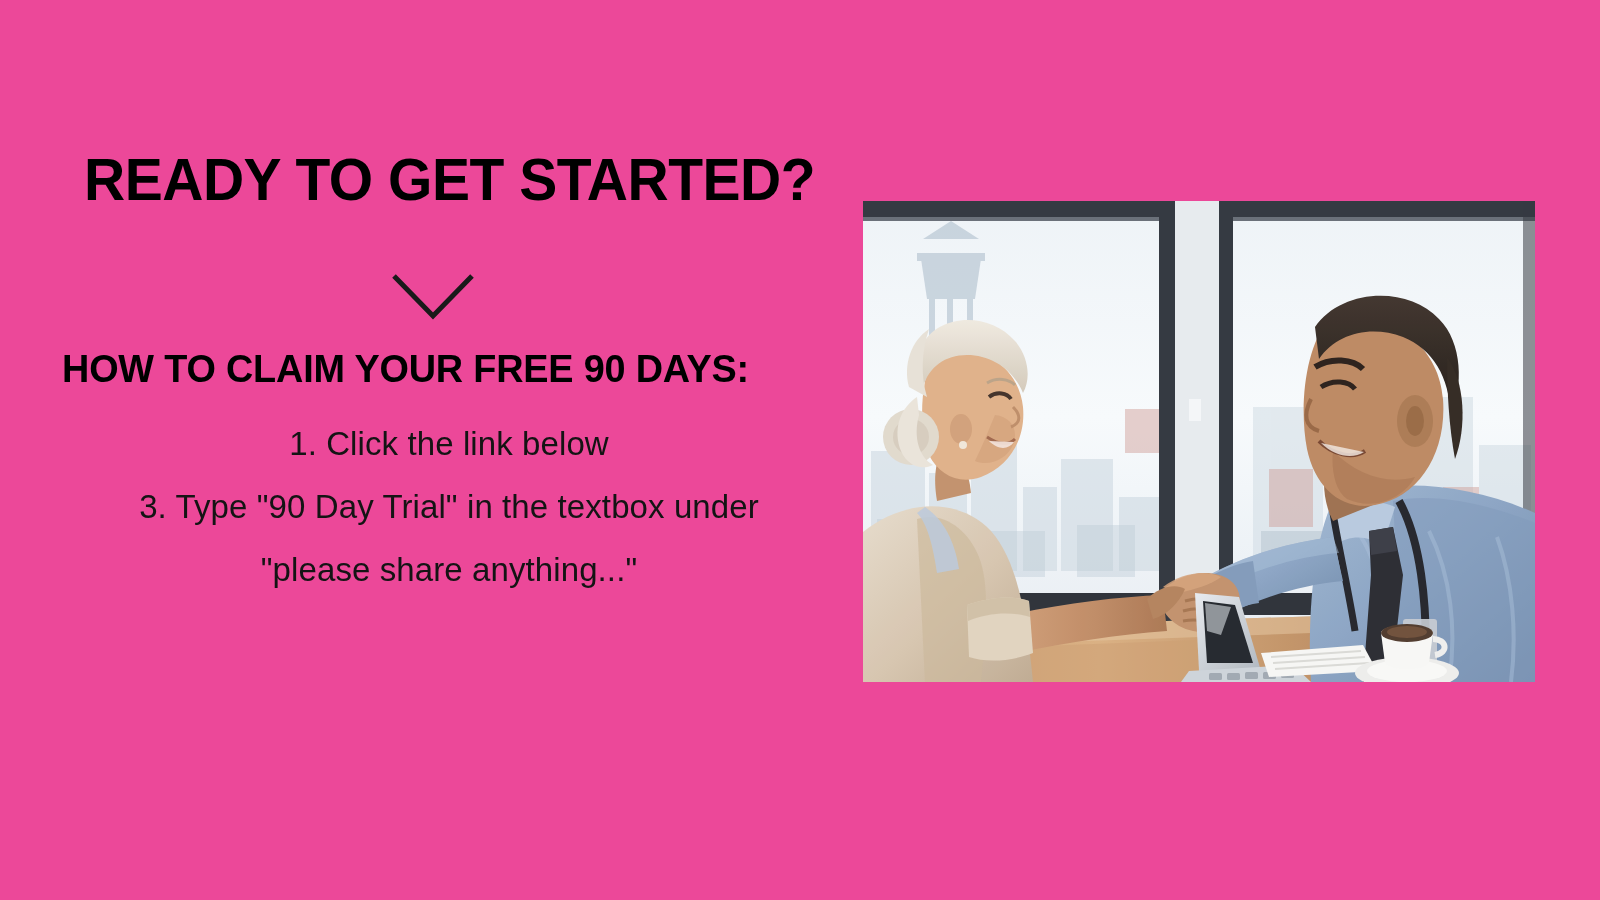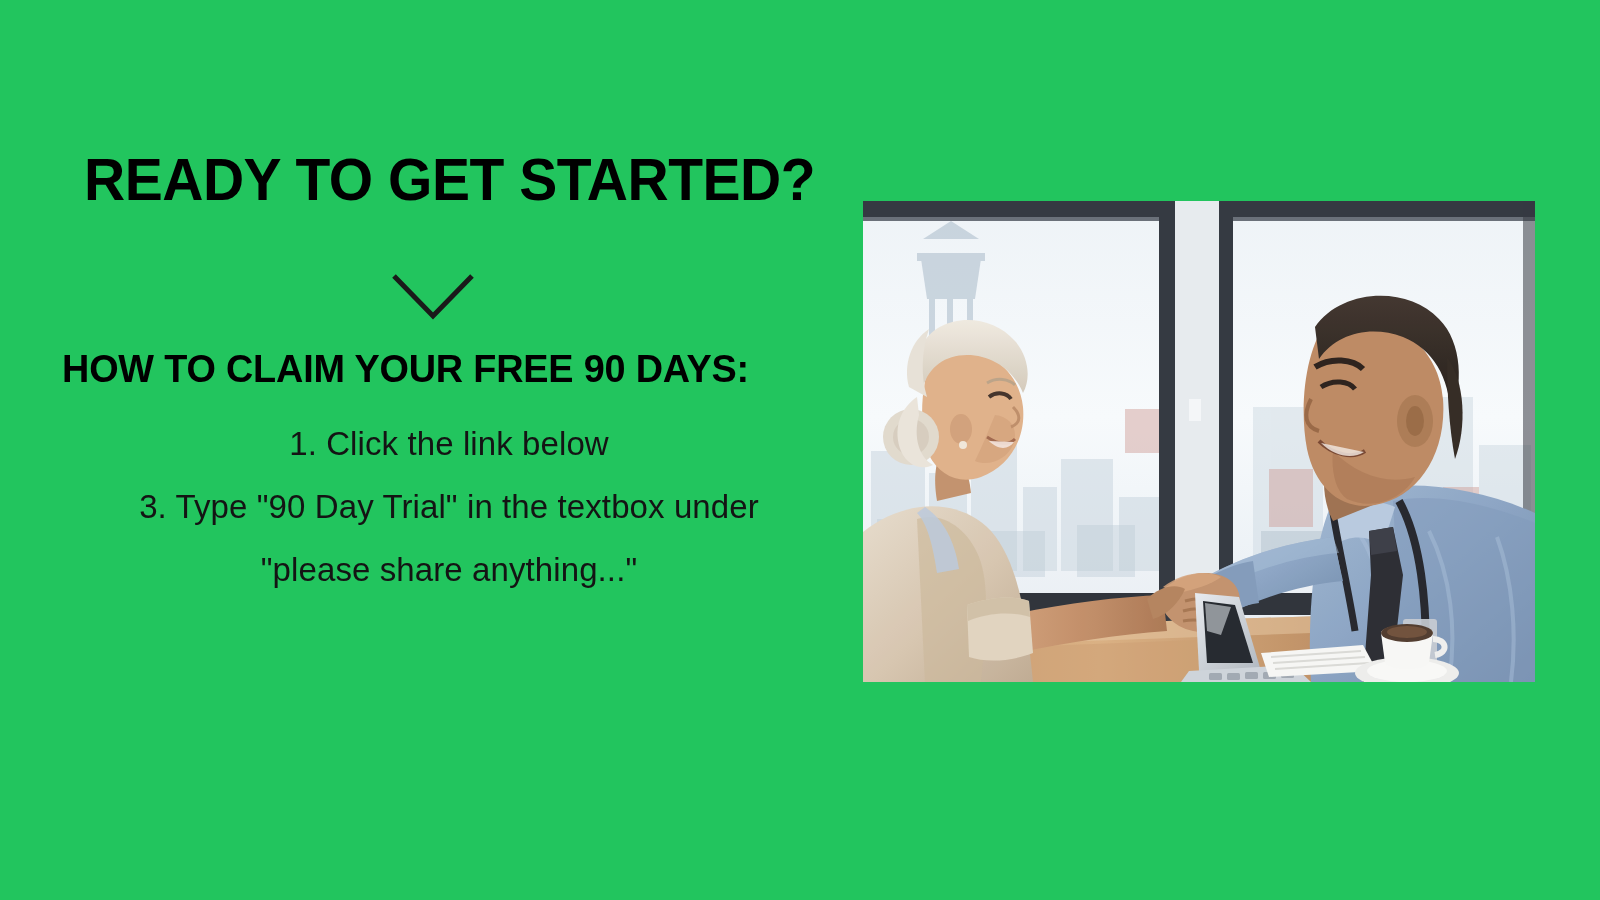--- a/index.html
+++ b/index.html
@@ -12,21 +12,21 @@
     height: 900px;
     overflow: hidden;
     font-family: "Liberation Sans", sans-serif;
     -webkit-font-smoothing: antialiased;
   }
 
   #slide {
     position: relative;
     width: 1600px;
     height: 900px;
-    background: #22c55e;
+    background: #ec4899;
   }
 
   
   #text-column {
     position: absolute;
     left: 0;
     top: 0;
     width: 863px;
     height: 900px;
   }

